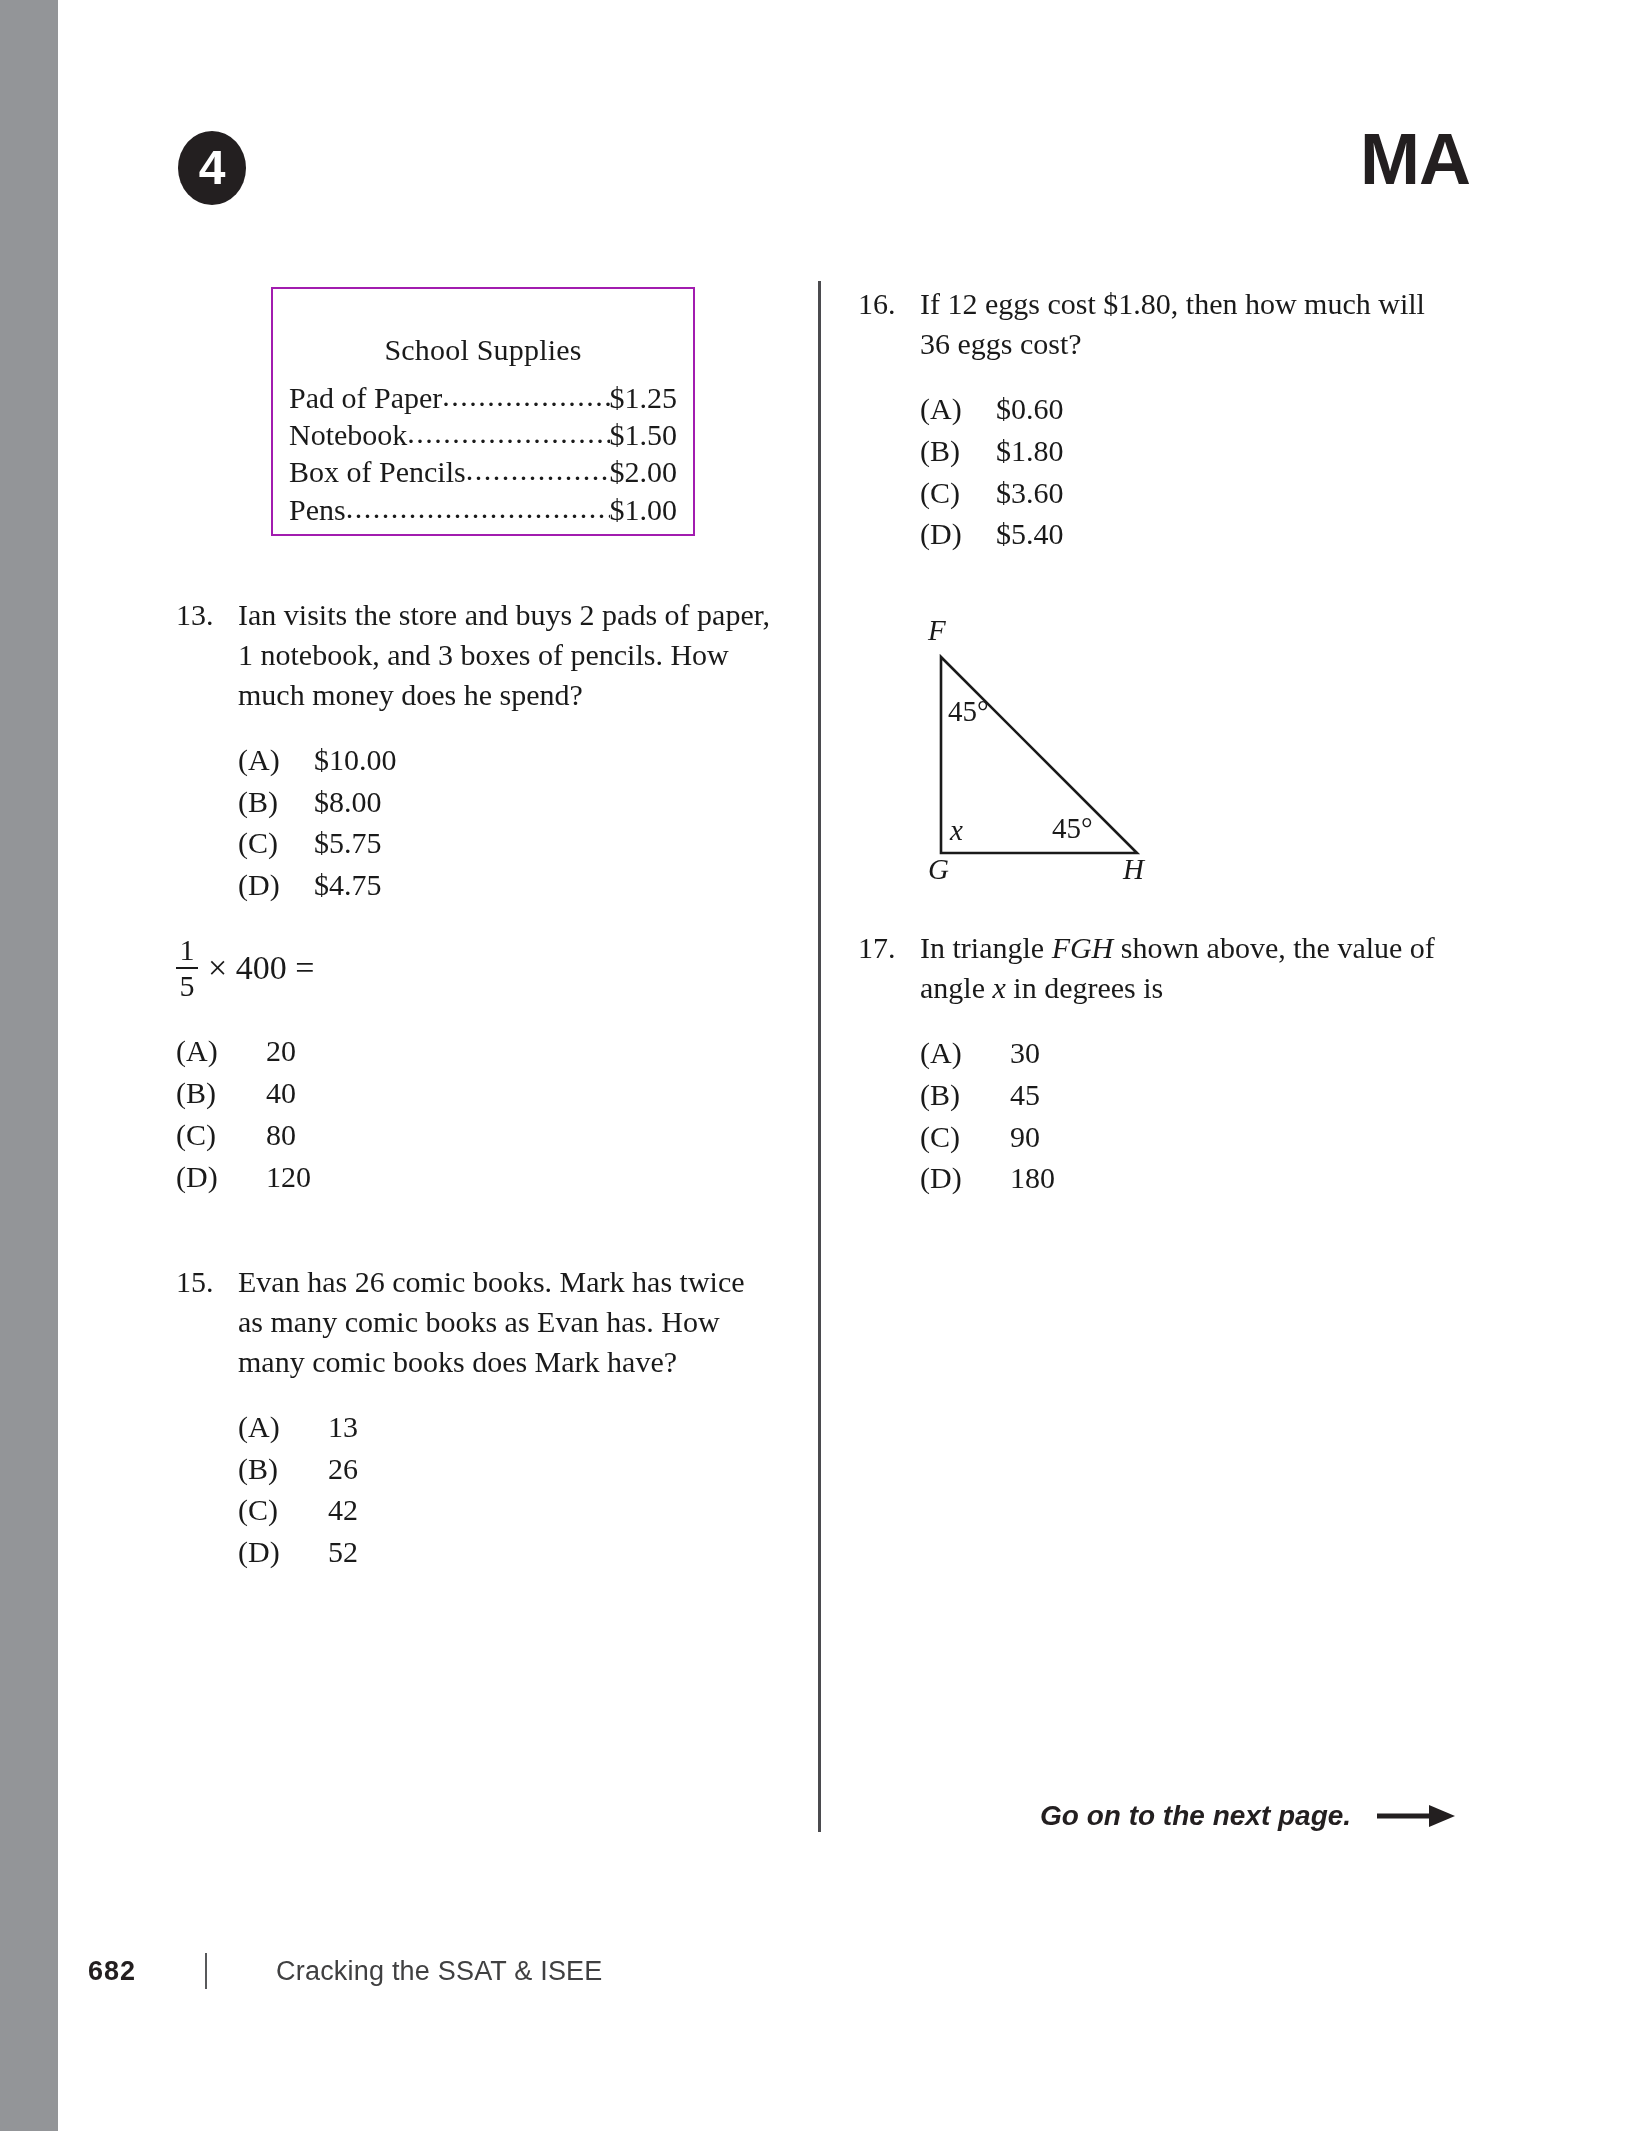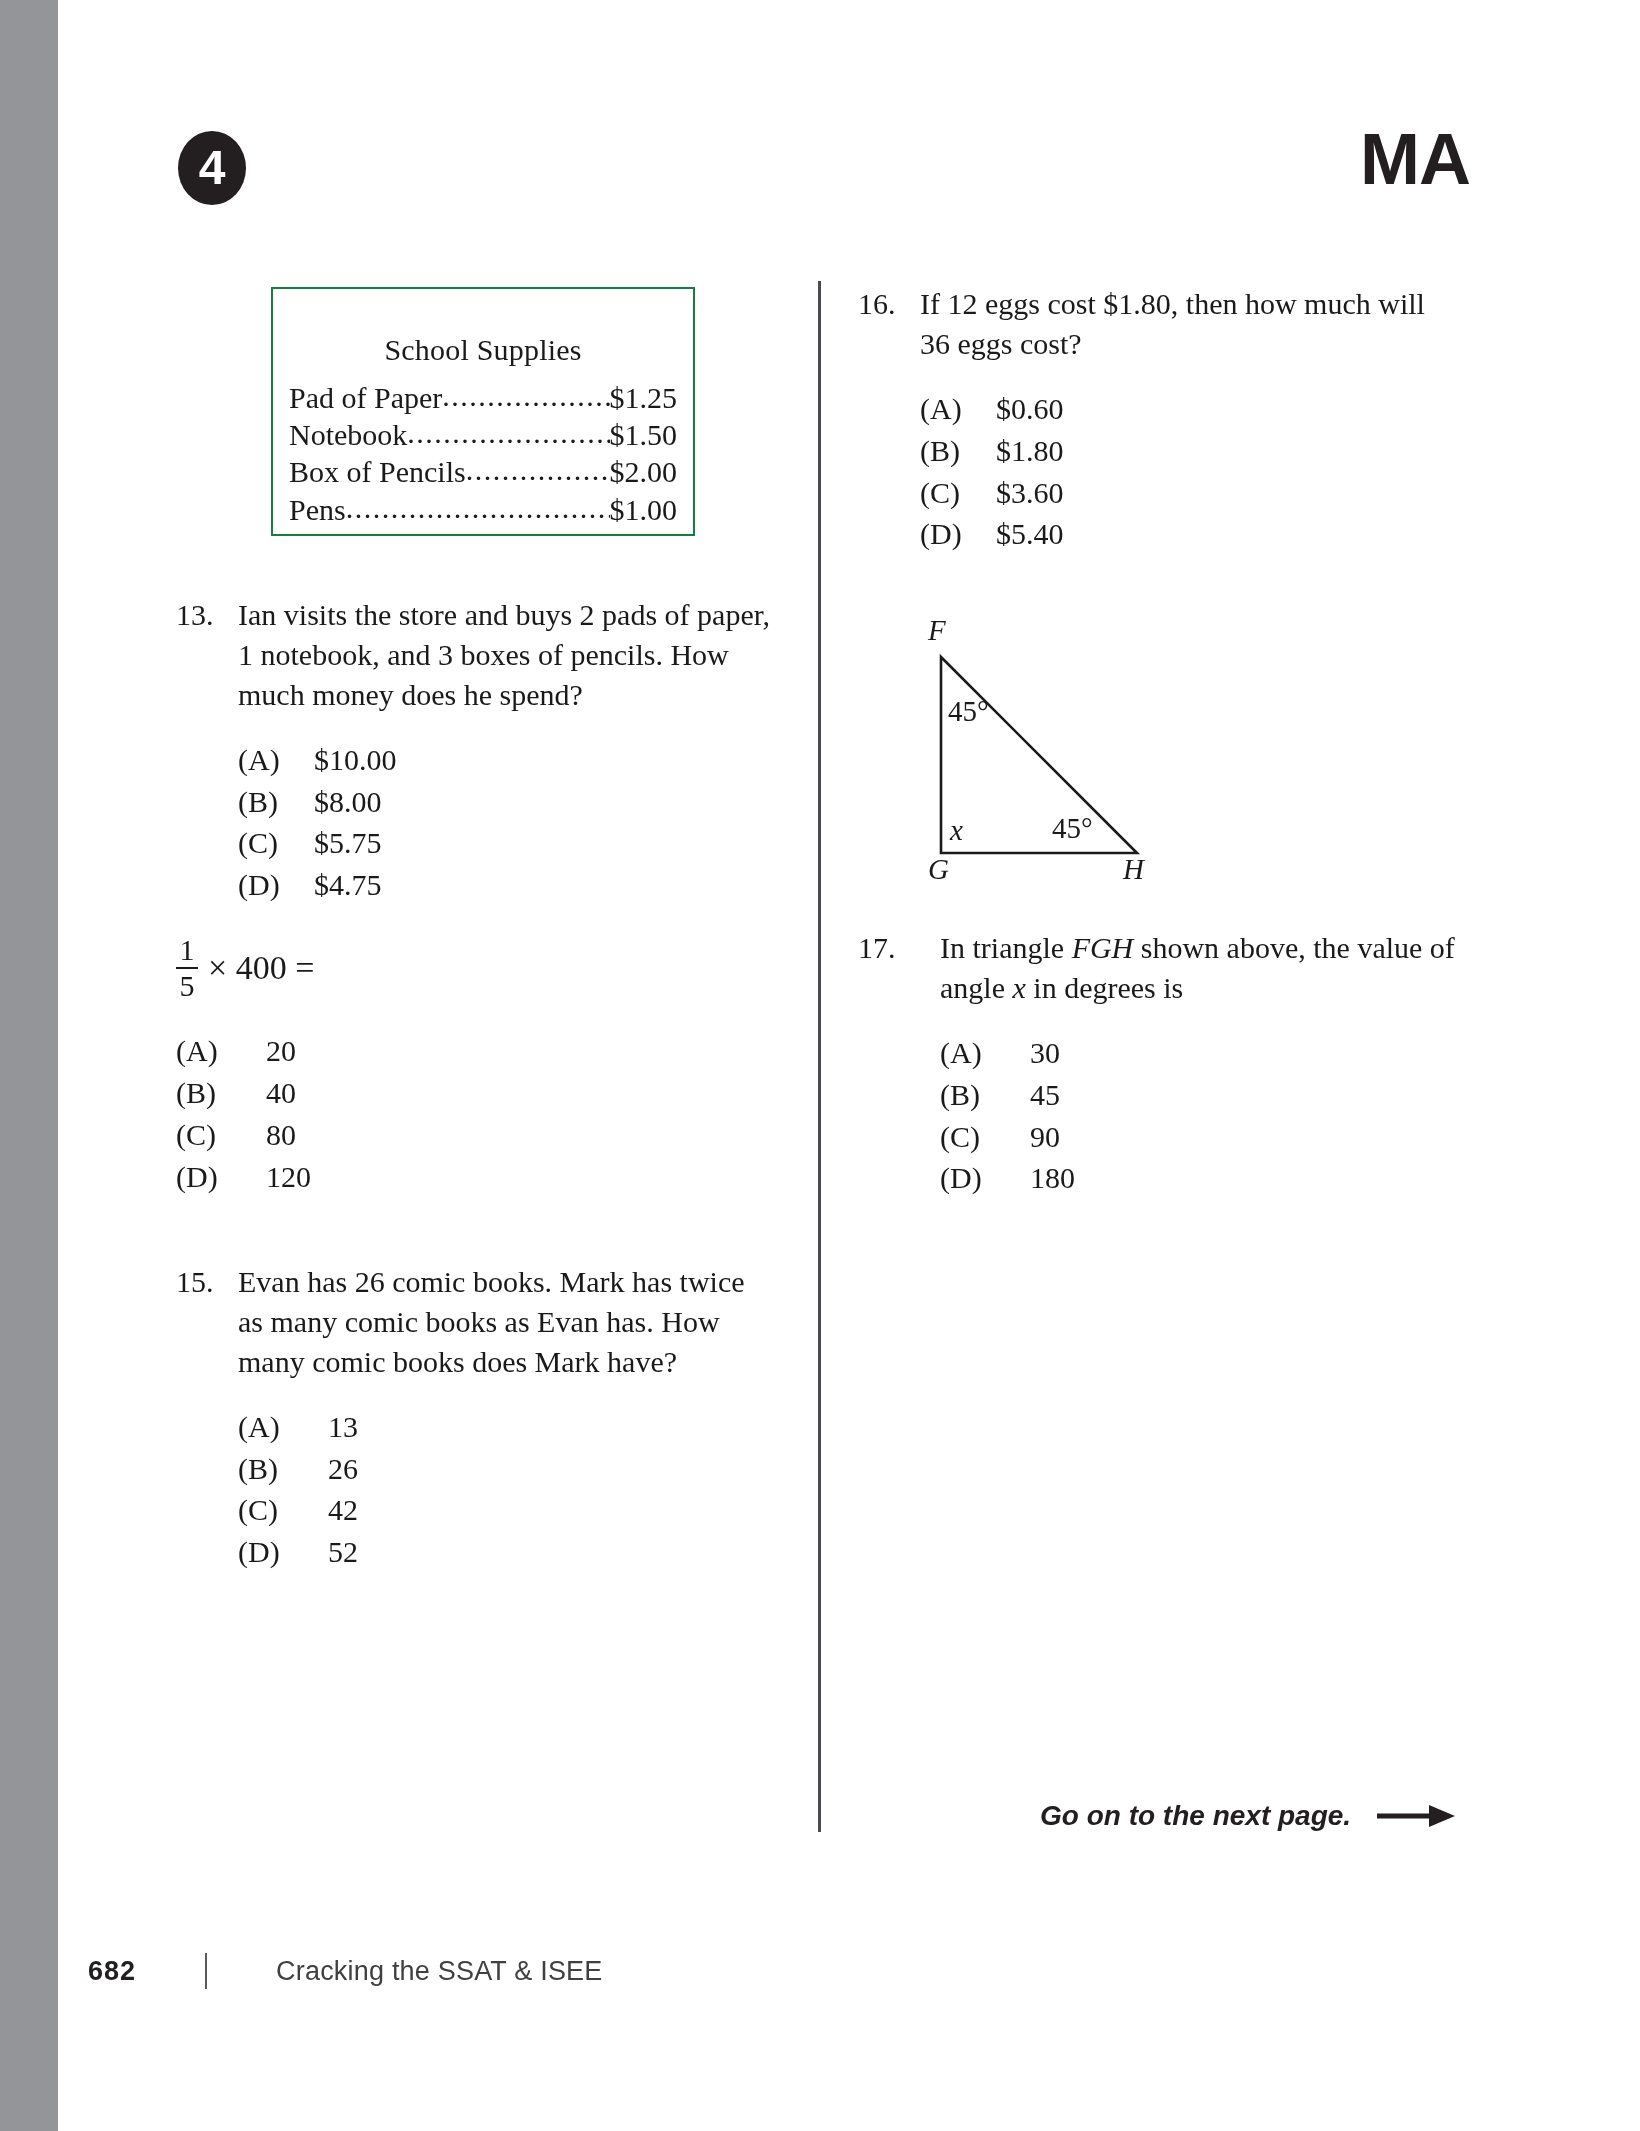--- a/index.html
+++ b/index.html
@@ -67,21 +67,21 @@
     background: #4b4b4f;
   }
 
   
   .supplies-box {
     position: absolute;
     left: 271px;
     top: 287px;
     width: 424px;
     height: 249px;
-    border: 2px solid #15803d;
+    border: 2px solid #a21caf;
     box-sizing: border-box;
   }
   .supplies-title {
     text-align: center;
     font-size: 30px;
     margin-top: 44px;
     letter-spacing: 0.2px;
   }
   .supplies-list {
     margin: 12px 16px 0 16px;
@@ -381,21 +381,21 @@
       <polygon points="61,57 61,253 257,253" fill="none" stroke="#1a1a1a" stroke-width="2.6"></polygon>
     </svg>
     <span class="fig-label" style="left:48px; top:14px;">F</span>
     <span class="fig-label" style="left:48px; top:253px;">G</span>
     <span class="fig-label" style="left:243px; top:253px;">H</span>
     <span class="fig-angle" style="left:68px; top:95px;">45°</span>
     <span class="fig-angle" style="left:70px; top:214px; font-style:italic;">x</span>
     <span class="fig-angle" style="left:172px; top:212px;">45°</span>
   </div>
 
-  <div class="question" style="left:858px; top:928px; width:600px;gap:20px;">
+  <div class="question" style="left:858px; top:928px; width:600px;">
     <div class="q-number">17.</div>
     <div class="q-body">
       <div class="q-stem"><span>In triangle </span><span class="ital">FGH</span><span> shown above, the value of angle </span><span class="ital">x</span><span> in degrees is</span></div>
       <div class="choices num">
         <div class="choice">
           <span class="choice-letter">(A)</span>
           <span class="choice-text">30</span>
         </div>
         <div class="choice">
           <span class="choice-letter">(B)</span>

